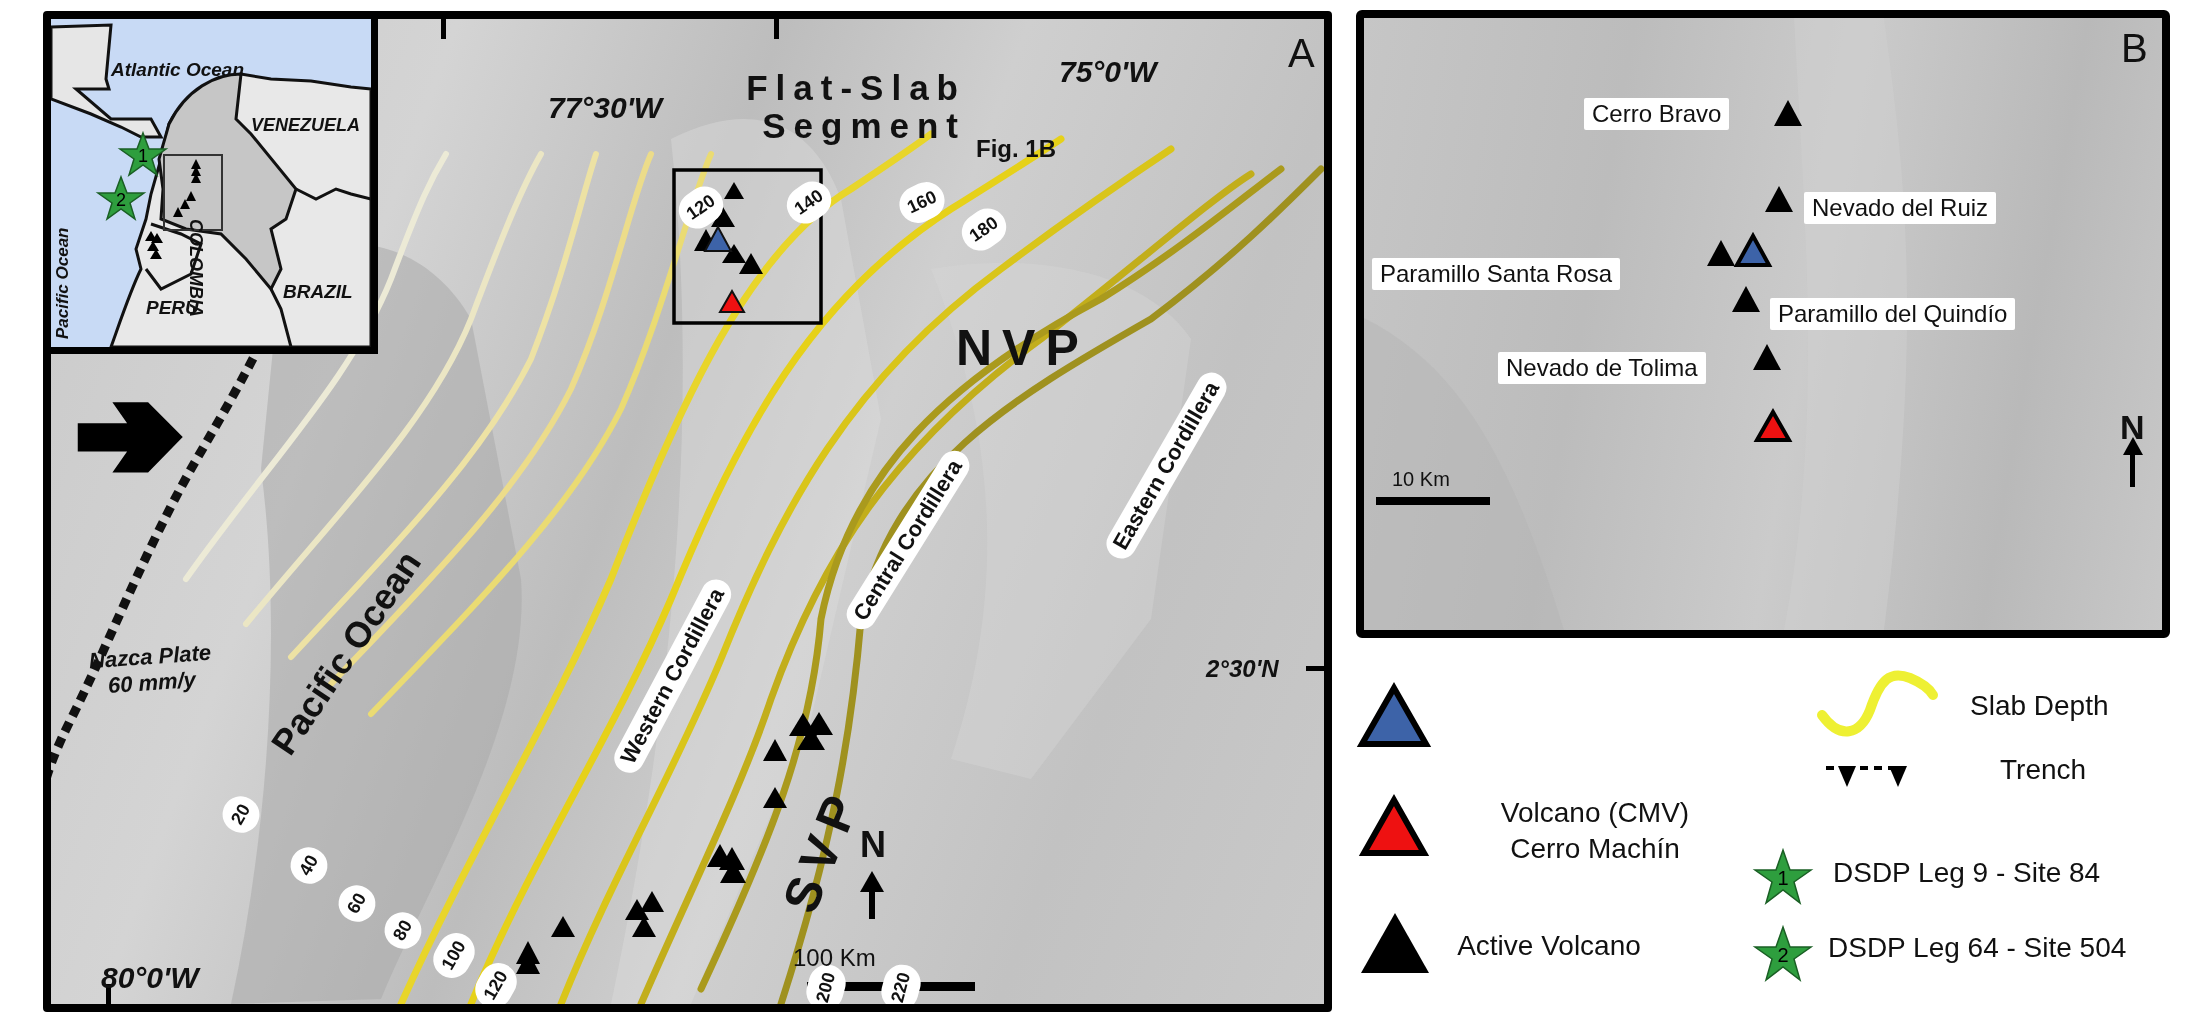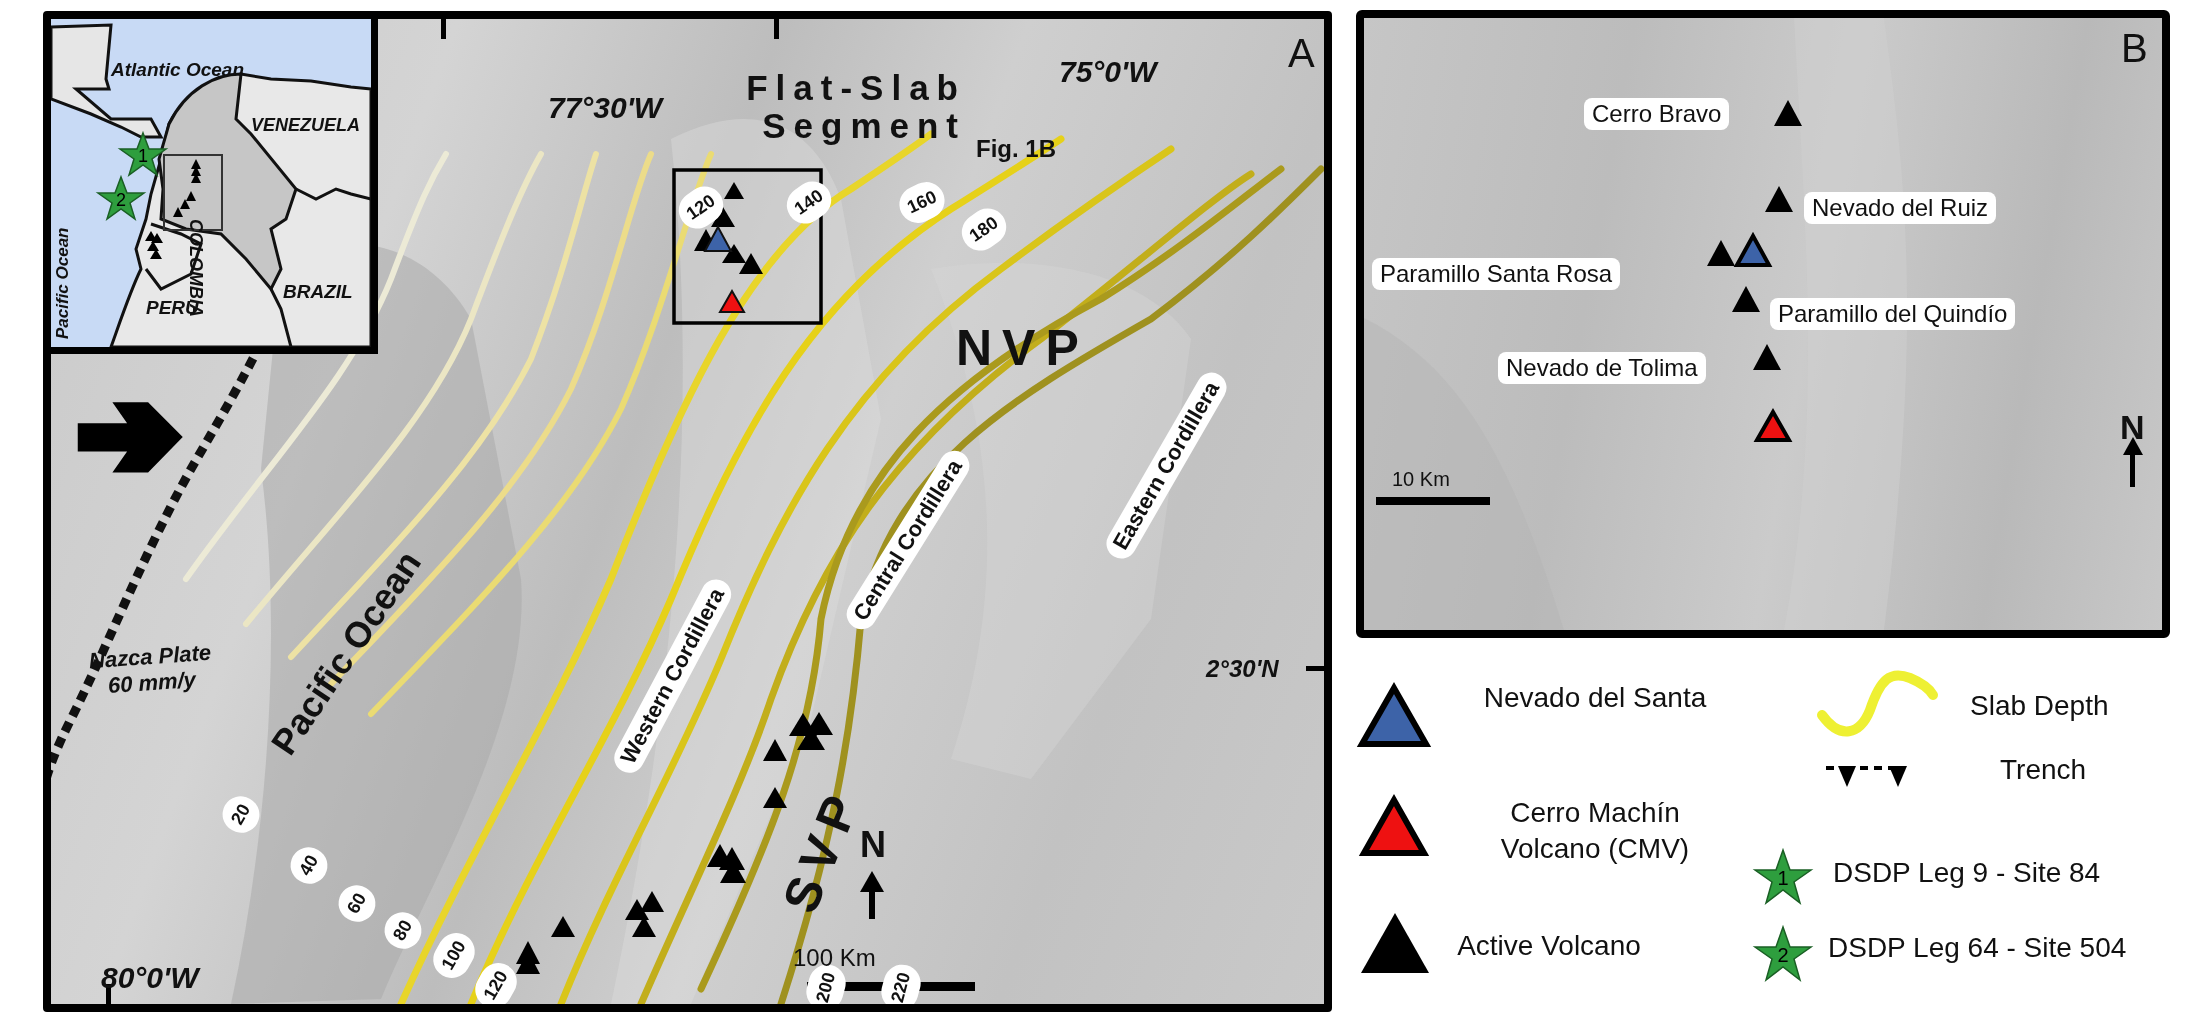--- a/index.html
+++ b/index.html
@@ -8,21 +8,21 @@
   #panelA { left:43px; top:11px; width:1289px; height:1001px; background:linear-gradient(110deg,#c9c9c9 0%,#d4d4d4 25%,#bdbdbd 45%,#cfcfcf 60%,#c2c2c2 80%,#c9c9c9 100%); border-radius:4px; }
   #panelB { left:1356px; top:10px; width:814px; height:628px; background:linear-gradient(100deg,#c6c6c6 0%,#bcbcbc 30%,#cbcbcb 55%,#b9b9b9 80%,#c8c8c8 100%); border-radius:6px; }
   #inset { position:absolute; left:0; top:0; width:327px; height:335px; box-sizing:border-box; border-right:7px solid #000; border-bottom:7px solid #000; background:#c8daf5; overflow:hidden; z-index:5; }
   svg { position:absolute; left:0; top:0; }
   .lbl { position:absolute; white-space:nowrap; color:#111; }
   .panel-letter { font-size:40px; color:#111; }
   .coord { font-size:30px; font-weight:bold; font-style:italic; }
   .bigtxt { font-weight:bold; letter-spacing:8px; font-size:35px; text-align:right; line-height:38px; }
   .pill { background:#fff; border-radius:16px; padding:2px 10px; font-weight:bold; font-size:22px; }
   .depth { background:#fff; border-radius:20px; font-weight:bold; font-size:18px; padding:8px 8px; }
-  .bplace { background:#fff; border-radius:8px; padding:2px 8px; font-size:24px; }
+  .bplace { background:#fff; border-radius:2px; padding:2px 8px; font-size:24px; }
   .legtxt { font-size:28px; color:#111; text-align:center; line-height:36px; }
   .inset-lbl { font-size:19px; font-weight:bold; font-style:italic; }
 </style>
 </head>
 <body>
 
 <div id="panelA" class="panel">
 
   <svg width="1273" height="985" viewBox="0 0 1273 985">
 
@@ -225,24 +225,23 @@
     <g>
       <polygon points="1783,850 1790,870 1811,870 1794,882 1800,903 1783,890 1766,903 1772,882 1755,870 1776,870" fill="#2e9e3e" stroke="#1a5f24" stroke-width="1.5"></polygon>
       <text x="1783" y="885" font-size="20" text-anchor="middle" font-family="Liberation Sans, sans-serif">1</text>
     </g>
     <g>
       <polygon points="1783,927 1790,947 1811,947 1794,959 1800,980 1783,967 1766,980 1772,959 1755,947 1776,947" fill="#2e9e3e" stroke="#1a5f24" stroke-width="1.5"></polygon>
       <text x="1783" y="962" font-size="20" text-anchor="middle" font-family="Liberation Sans, sans-serif">2</text>
     </g>
   </svg>
   <div class="lbl legtxt" style="left:1450px; top:680px; width:290px;">
-    <div>Nevado del Santa</div>
   </div>
   <div class="lbl legtxt" style="left:1450px; top:795px; width:290px;">
+    <div>Volcano (CMV)</div>
     <div>Cerro Machín</div>
-    <div>Volcano (CMV)</div>
   </div>
   <div class="lbl legtxt" style="left:1404px; top:928px; width:290px;">Active Volcano</div>
   <div class="lbl legtxt" style="left:1970px; top:688px;">Slab Depth</div>
   <div class="lbl legtxt" style="left:2000px; top:752px;text-align:right;">Trench</div>
   <div class="lbl legtxt" style="left:1833px; top:855px;">DSDP Leg 9 - Site 84</div>
   <div class="lbl legtxt" style="left:1828px; top:930px;">DSDP Leg 64 - Site 504</div>
 </div>
 
 </body></html>

